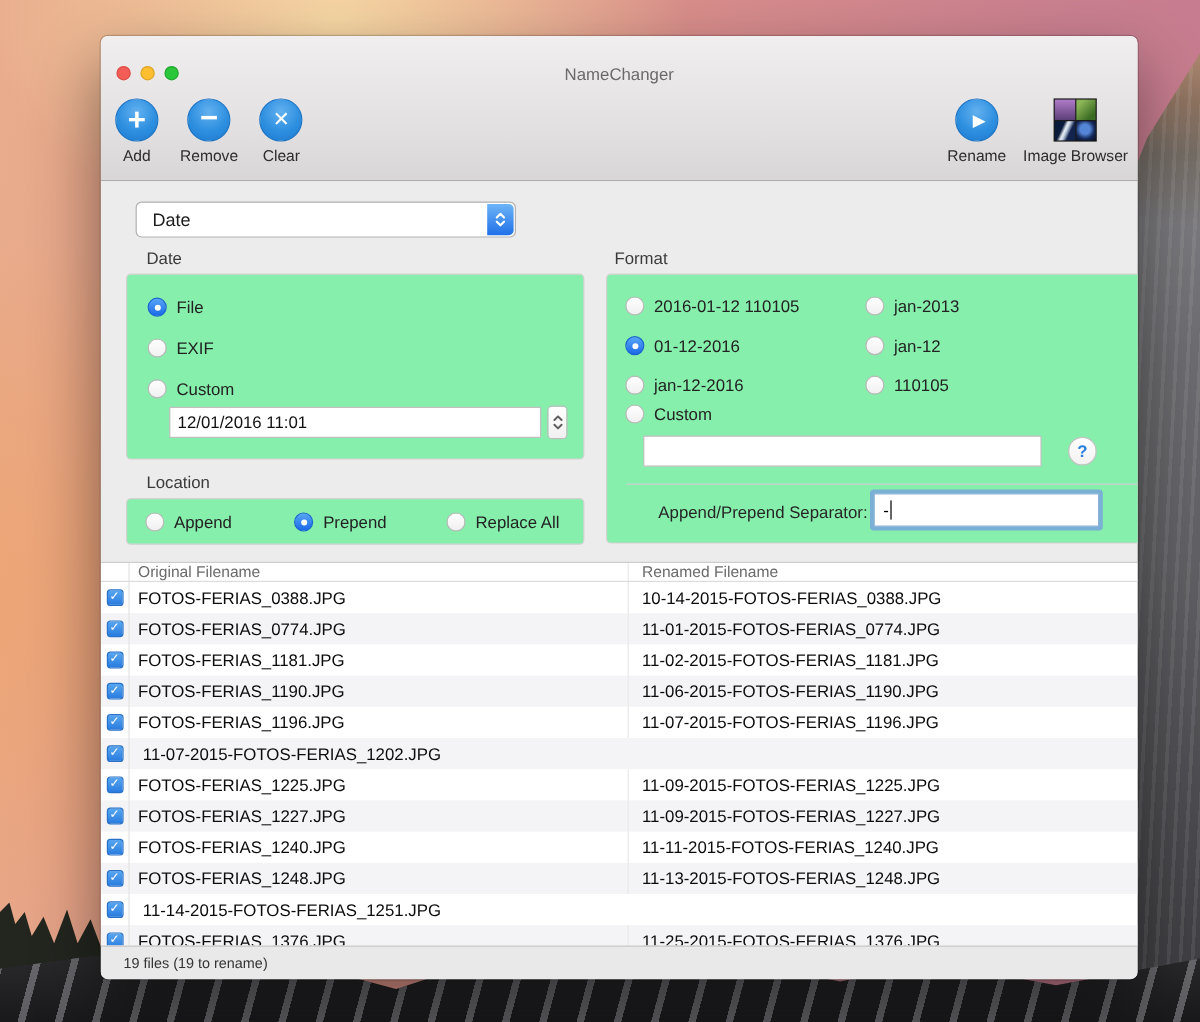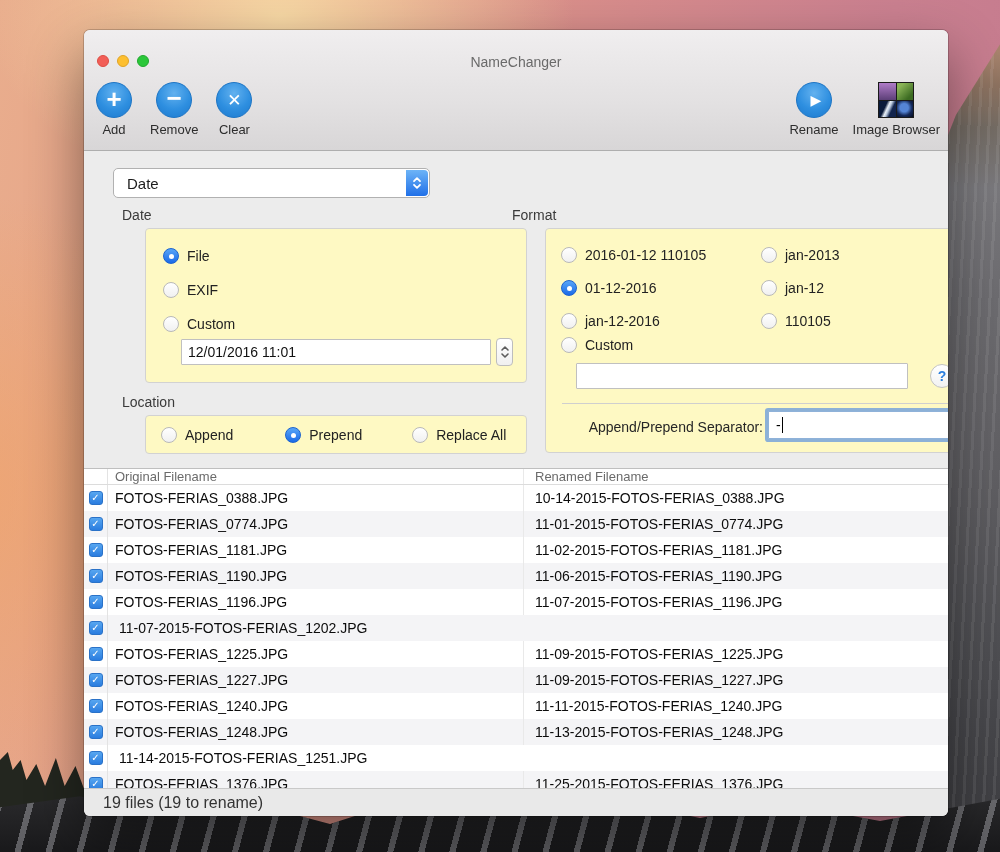--- a/index.html
+++ b/index.html
@@ -87,21 +87,21 @@
   }
   .popup-text{ padding-left:13px; font-size:15px; color:#1c1c1c; }
   .popup-cap{
     position:absolute; right:1px; top:1px; bottom:1px; width:22px;
     border-radius:0 4px 4px 0;
     background:linear-gradient(180deg,#6db4f7,#2070e8);
     display:flex; align-items:center; justify-content:center;
   }
 
   .section-label{ position:absolute; font-size:14px; color:#3a3a3a; }
-  .groupbox{ position:absolute; background:#fef9c3; border:1px solid #d2d2d2; border-radius:4px;margin-left:40px; }
+  .groupbox{ position:absolute; background:#86efac; border:1px solid #d2d2d2; border-radius:4px; }
 
   #date-label{ left:38px; top:56px; }
   #date-group{ left:21px; top:77px; width:382px; height:155px; }
   #date-radios{ position:absolute; left:17px; top:10px; display:flex; flex-direction:column; }
   #date-radios .radio{ height:34px; }
   .datefield{
     position:absolute; left:35px; top:110px; width:310px; height:26px;
     background:#fff; border:1px solid #c0c0c0; border-radius:1px;
     font-family:"Liberation Sans","DejaVu Sans",sans-serif; font-size:14px; color:#111; padding-left:6px;
   }
@@ -172,21 +172,21 @@
   .checkbox{
     width:14px; height:14px; border-radius:3px;
     background:linear-gradient(180deg,#57a6f0,#2a7cdf); border:1px solid #2a72c8;
     color:#fff; font-size:10px; font-weight:bold; line-height:12px; text-align:center;
   }
 
   
   .statusbar{
     height:28px; background:#e9e9e9; border-top:1px solid #c9c9c9;
     display:flex; align-items:center; padding-left:19px;
-    font-size:16px; color:#333;
+    font-size:12px; color:#333;
   }
   svg{ display:block; }
 </style>
 </head>
 <body>
 
 <div class="bg-halfdome"></div>
 <div class="bg-trees"></div>
 <div class="bg-rocks"></div>
 

